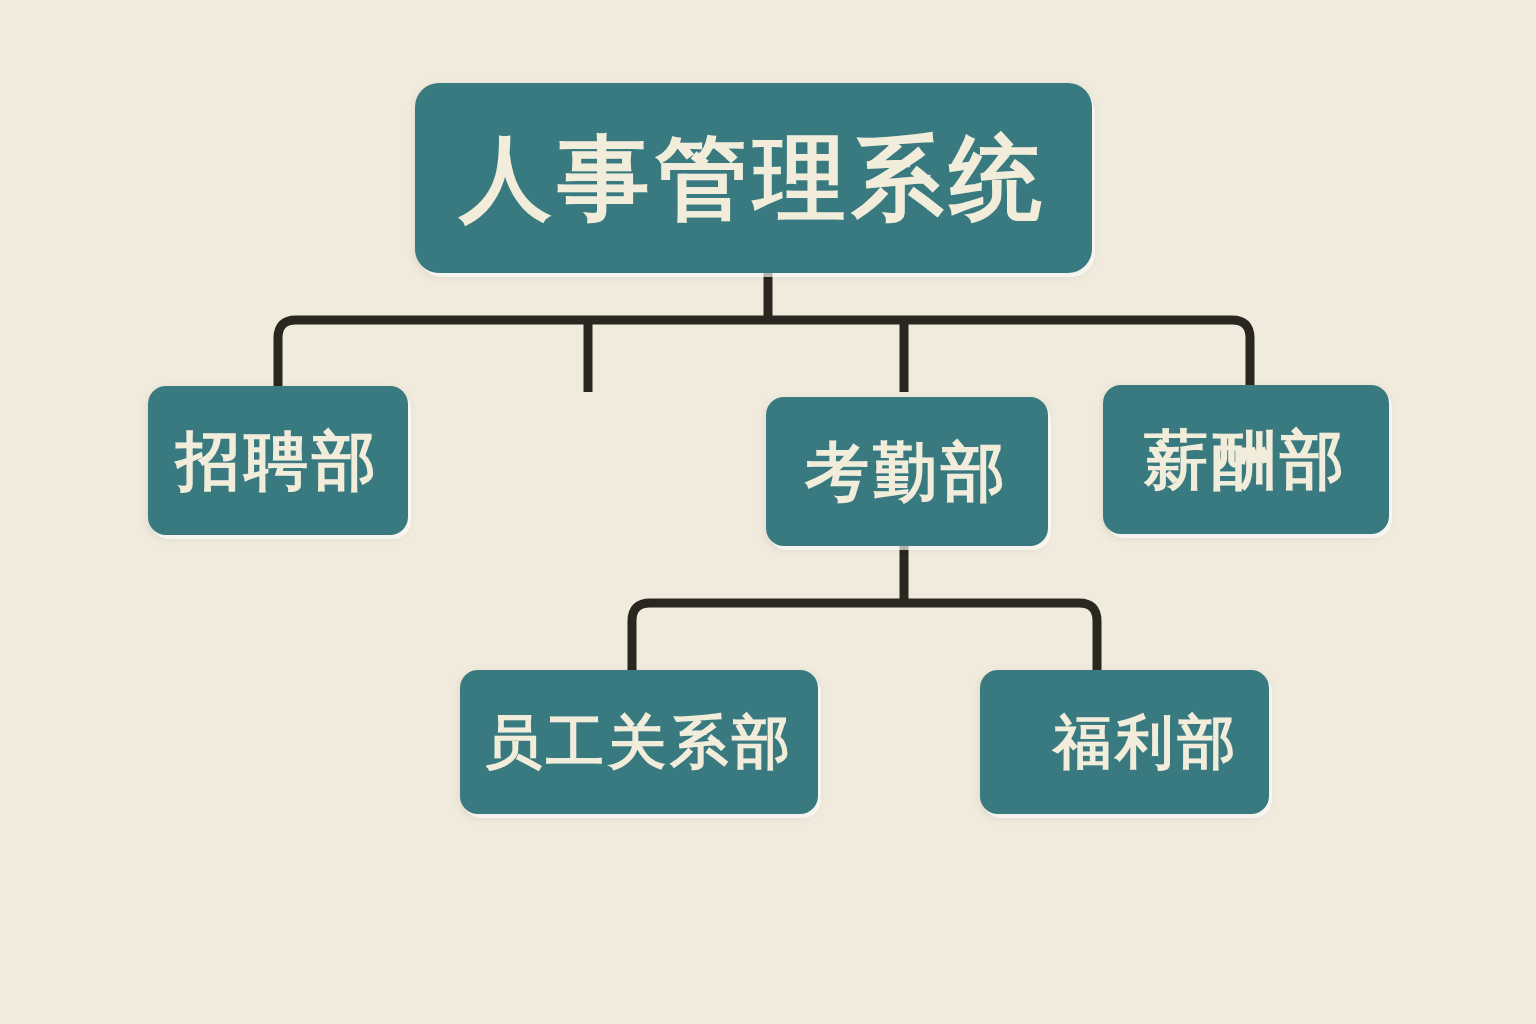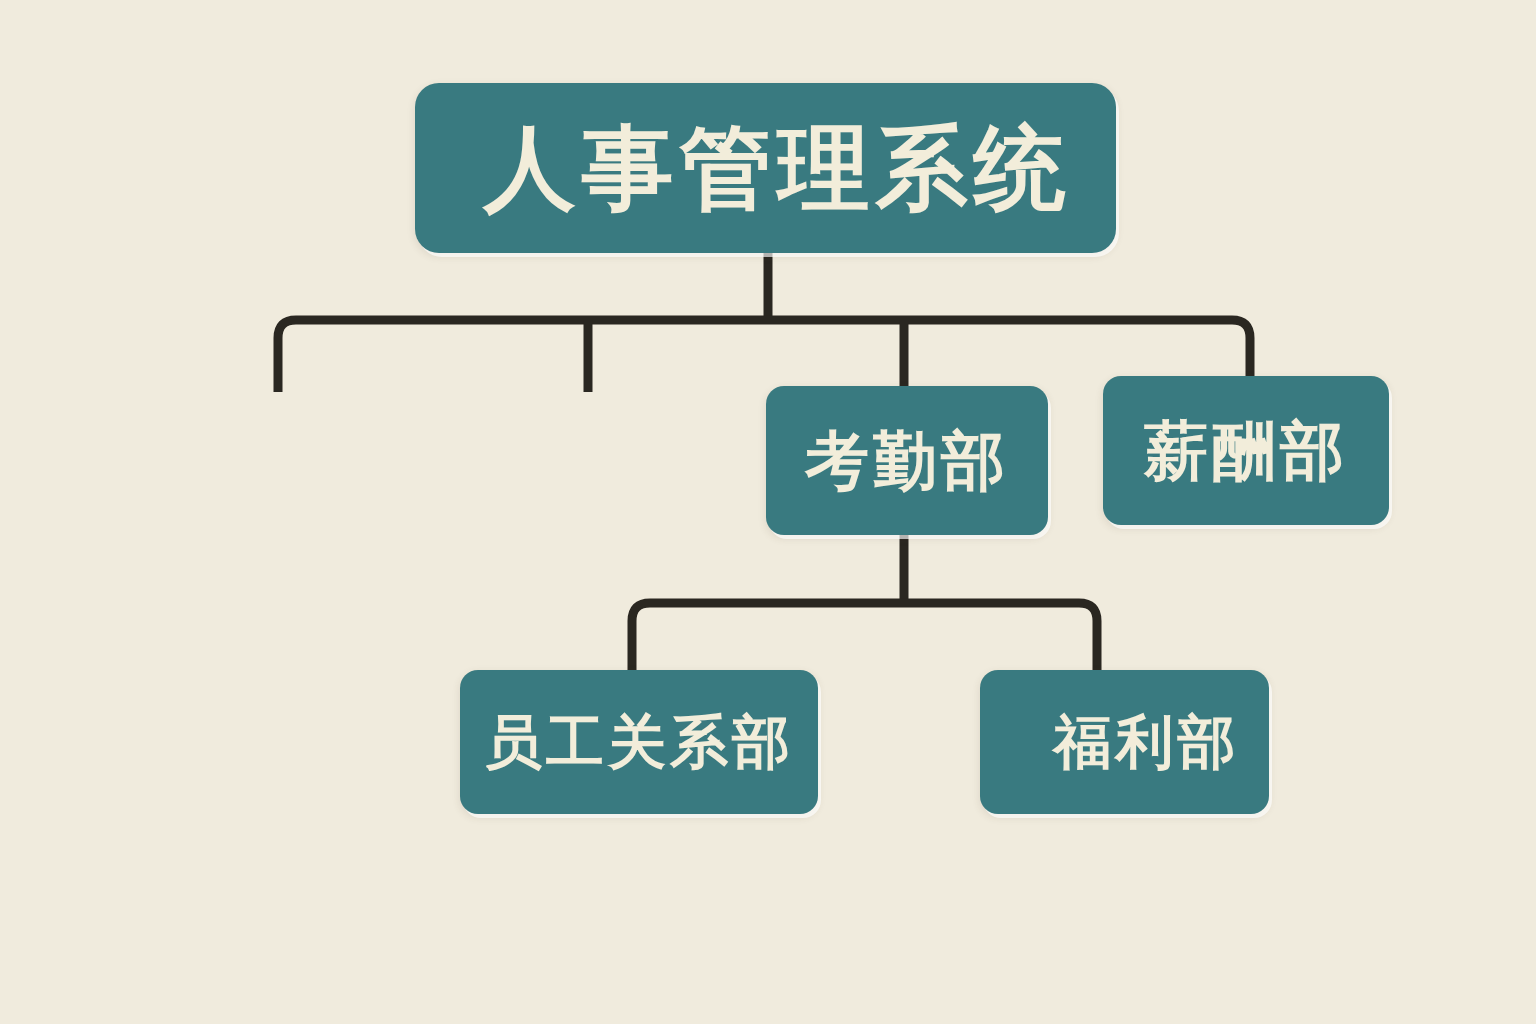--- a/index.html
+++ b/index.html
@@ -31,37 +31,36 @@
     justify-content: center;
     font-weight: bold;
     text-align: center;
     border-radius: 20px;
     box-shadow: 3px 4px 0 rgba(255,255,255,0.65), 0 3px 8px rgba(70,60,40,0.12);
     line-height: 1;
     white-space: nowrap;
   }
   .node-root {
     left: 415px; top: 83px;
-    width: 677px; height: 170px;
+    width: 677px; height: 190px;
     border-radius: 24px;
     font-size: 92px;
     letter-spacing: 6px;
-    padding-left: 24px;
   }
   .node-dept {
     top: 386px;
     height: 149px;
     font-size: 64px;
     letter-spacing: 4px;
     border-radius: 18px;
   }
   .node-recruitment   { left: 148px;  width: 260px; }
   .node-training      { left: 458px;  width: 264px; }
-  .node-attendance    { left: 766px;  width: 282px; }
-  .node-compensation  { left: 1103px; width: 286px; top: 376px; }
+  .node-attendance    { left: 766px;  width: 282px; margin-top: 11px; }
+  .node-compensation  { left: 1103px; width: 286px; top: 385px; }
   .node-sub {
     top: 670px;
     height: 144px;
     font-size: 58px;
     letter-spacing: 4px;
     border-radius: 18px;
   }
   .node-employee-relations { left: 460px; width: 358px; }
   .node-welfare            { left: 980px; width: 245px; padding-left: 44px; }
 </style>
@@ -82,20 +81,21 @@
       <path d="M904 320 L904 392"></path>
 
       <path d="M904 530 L904 605"></path>
 
       <path d="M632 676 L632 621 Q632 603 650 603 L1079 603 Q1097 603 1097 621 L1097 676"></path>
     </g>
   </svg>
 
   <div class="node node-root">人事管理系统</div>
 
+  <div class="node node-dept node-recruitment">招聘部</div>
 
 
   <div class="node node-dept node-attendance">考勤部</div>
 
   <div class="node node-dept node-compensation">薪酬部</div>
 
   <div class="node node-sub node-employee-relations">员工关系部</div>
 
   <div class="node node-sub node-welfare">福利部</div>
 

